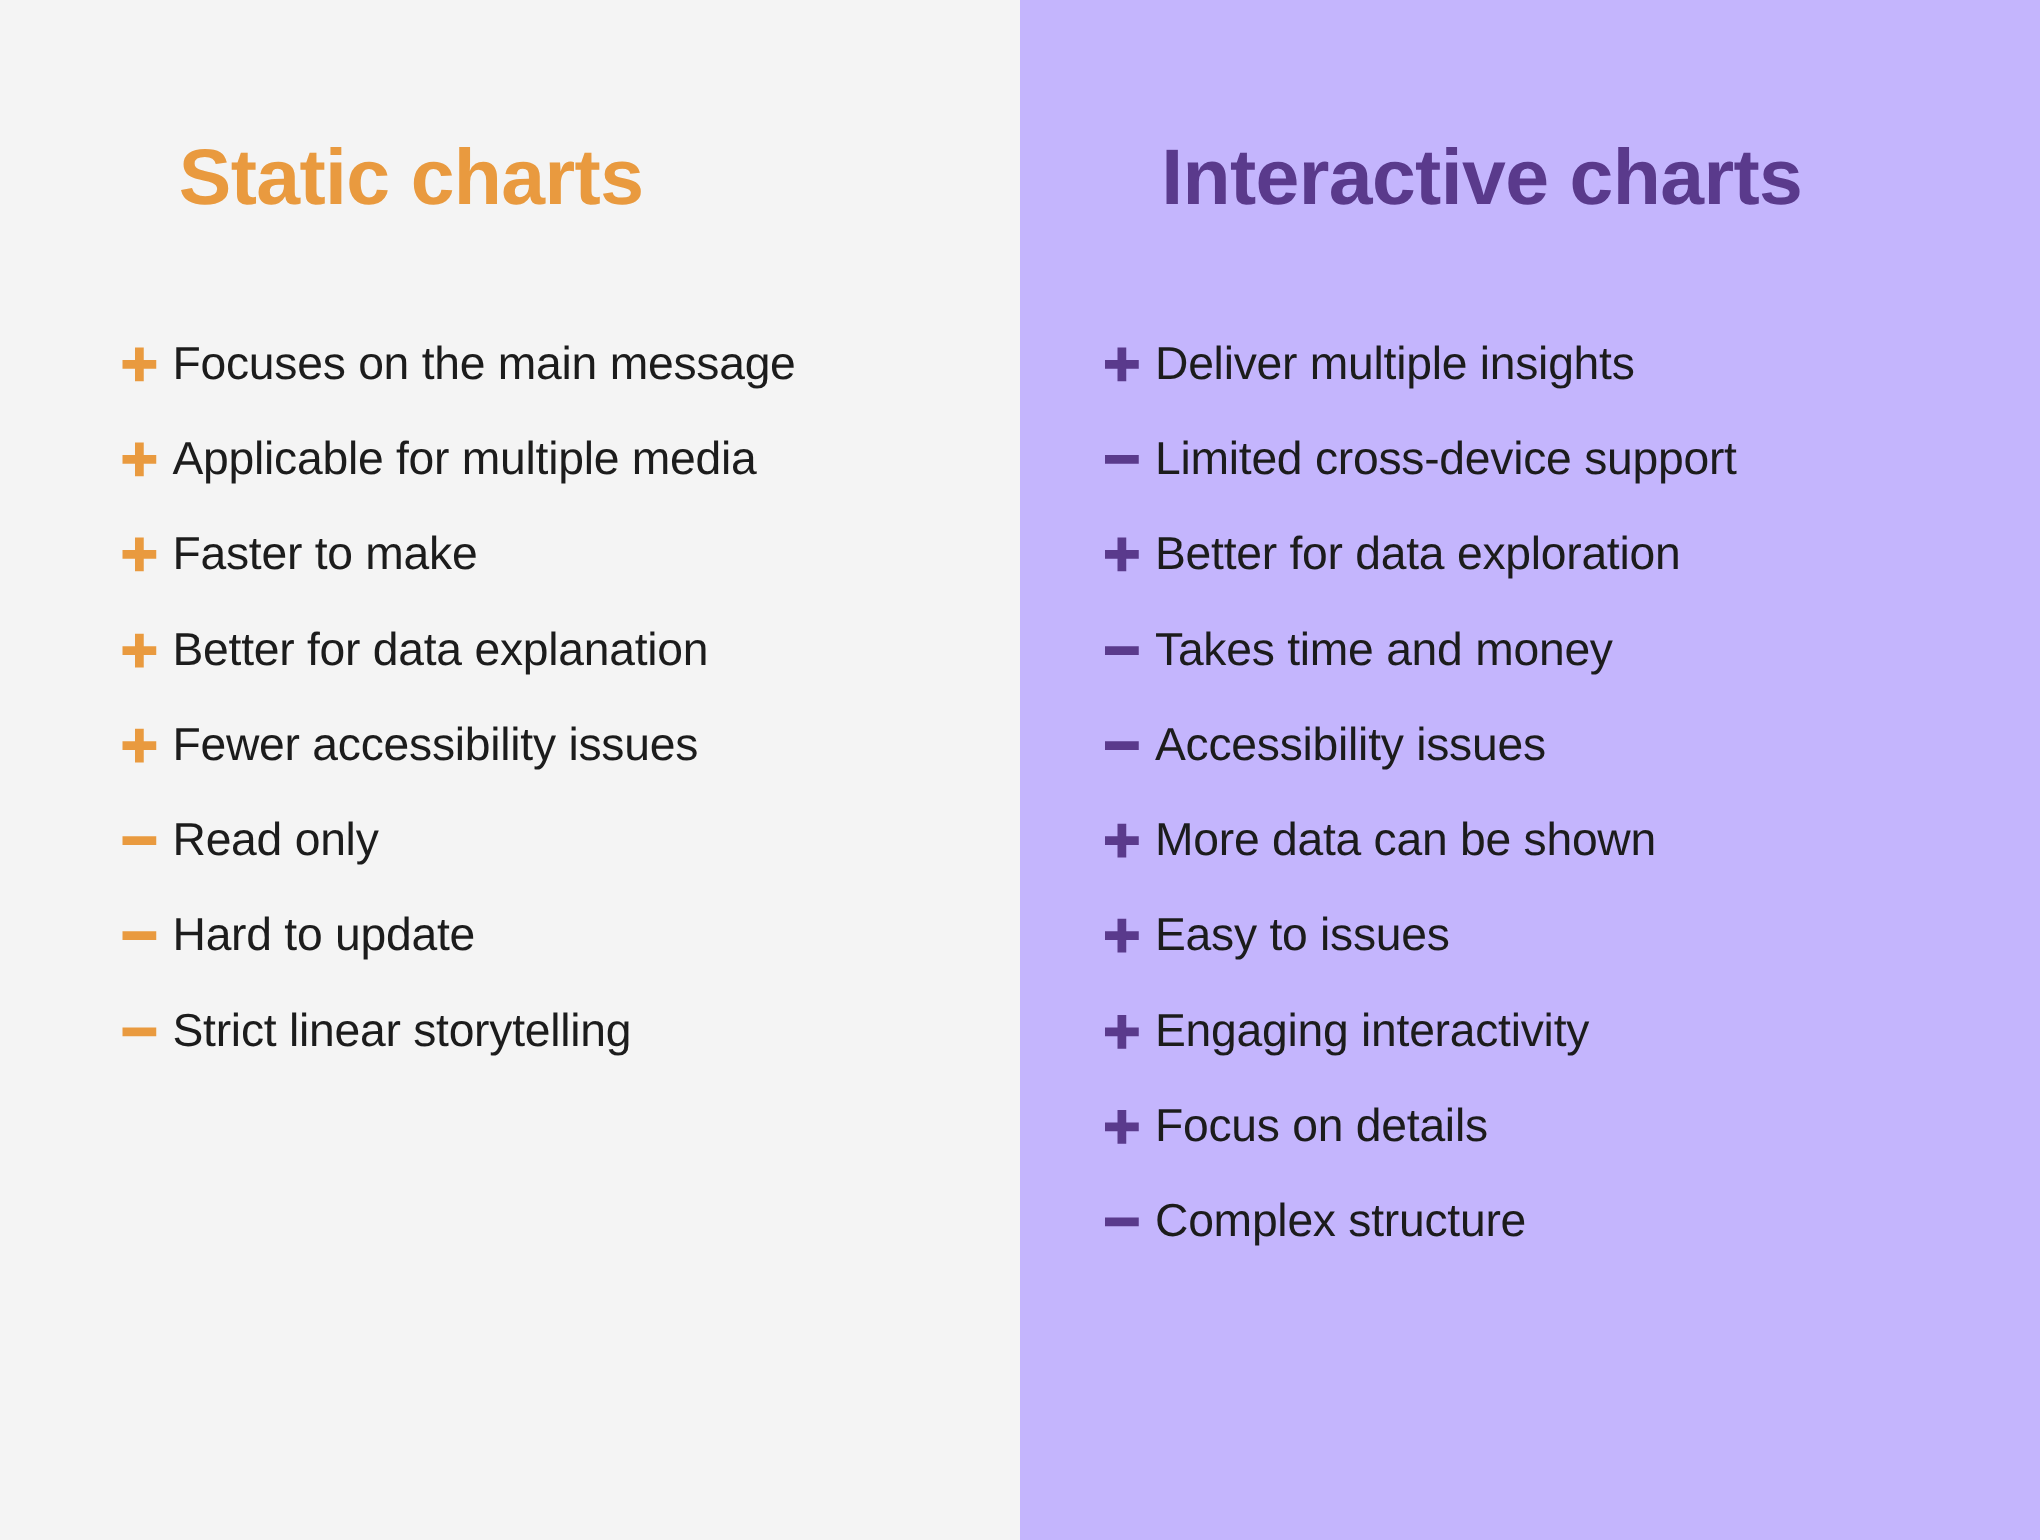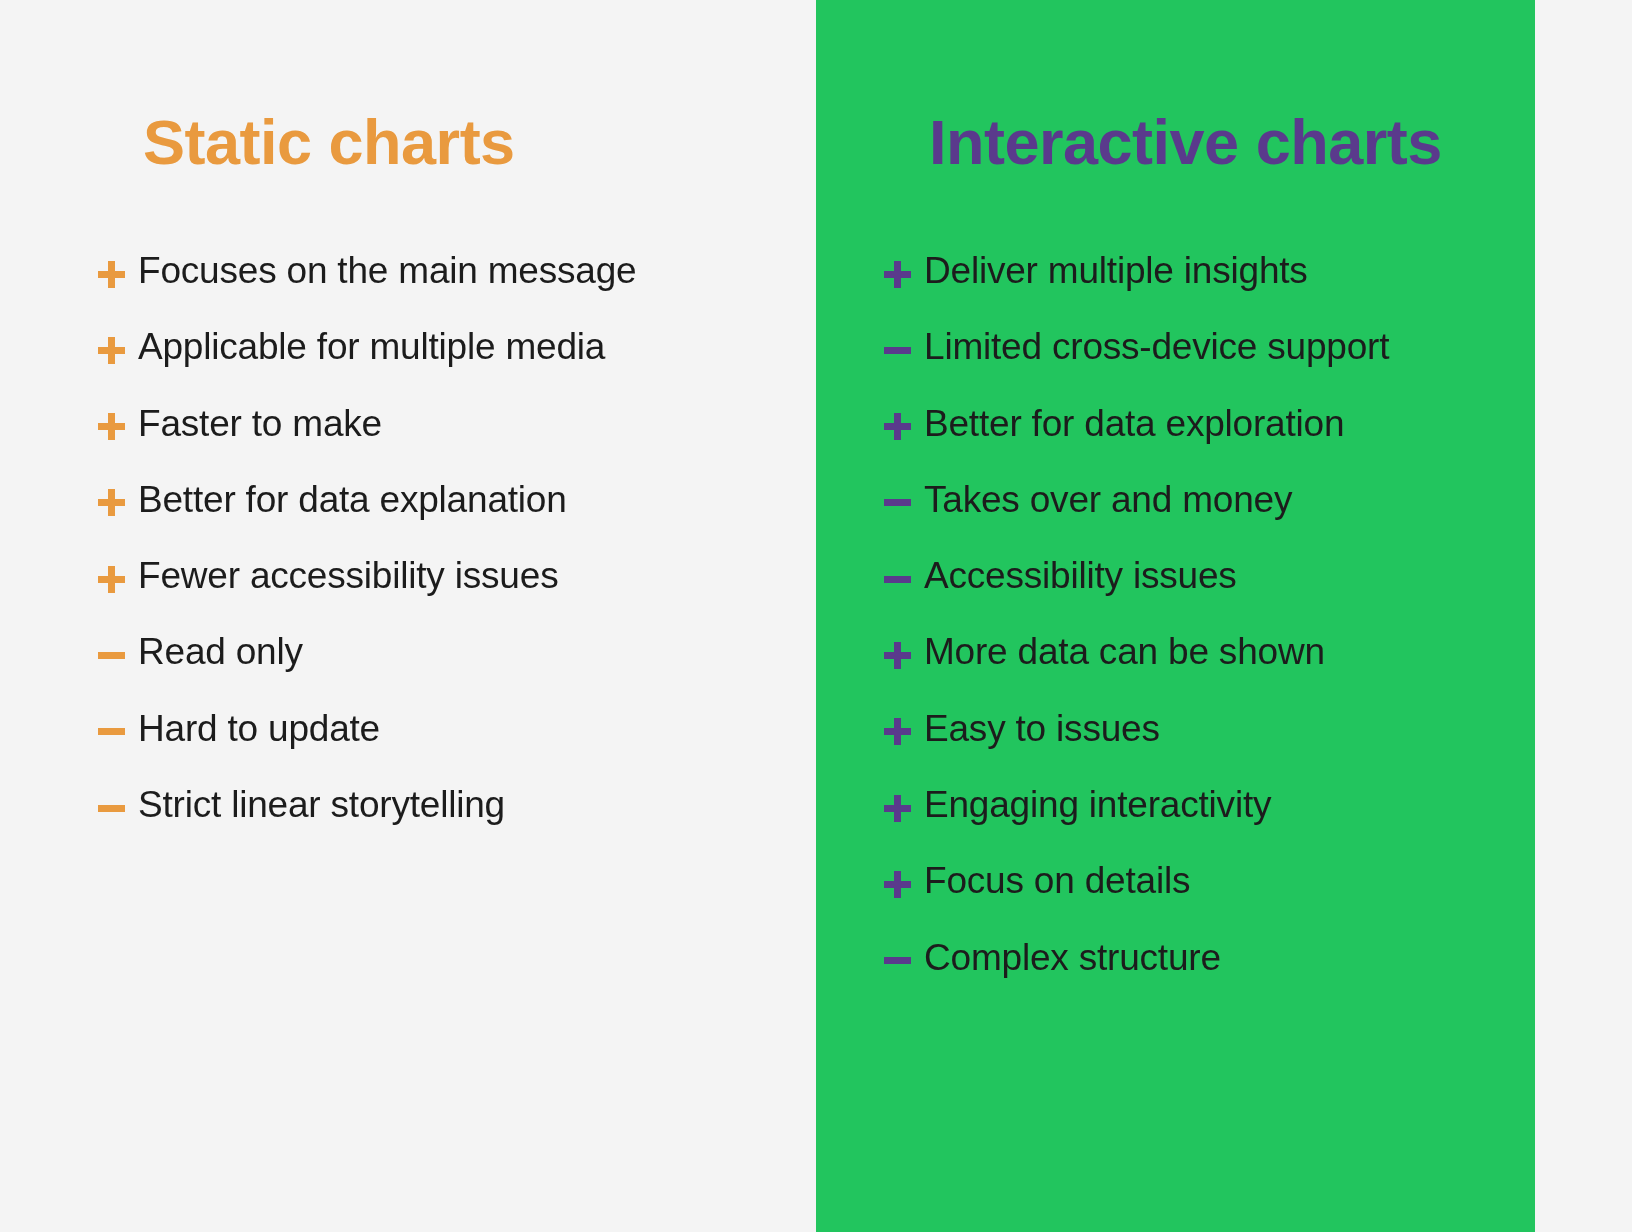--- a/index.html
+++ b/index.html
@@ -27,22 +27,22 @@
     height: 100%;
     box-sizing: border-box;
   }
 
   .panel-static {
     width: 816px;
     background: #f4f4f4;
   }
 
   .panel-interactive {
-    width: 719px;
-    background: #22c55e;
+    width: 816px;
+    background: #c4b5fd;
   }
 
   .panel-title {
     position: absolute;
     top: 111px;
     margin: 0;
     font-size: 63px;
     font-weight: bold;
     letter-spacing: -0.5px;
     line-height: 1;
@@ -71,20 +71,21 @@
   .panel-static .feature-list {
     left: 96px;
   }
 
   .panel-interactive .feature-list {
     left: 66px;
   }
 
   .feature-item {
     display: flex;
+    align-items: center;
     height: 76.3px;
     white-space: nowrap;
   }
 
   .marker {
     position: relative;
     width: 42px;
     flex: 0 0 42px;
     height: 42px;
   }
@@ -184,21 +185,21 @@
         <li class="feature-item">
           <span class="marker minus marker-interactive"></span>
           <span class="feature-text">Limited cross-device support</span>
         </li>
         <li class="feature-item">
           <span class="marker plus marker-interactive"></span>
           <span class="feature-text">Better for data exploration</span>
         </li>
         <li class="feature-item">
           <span class="marker minus marker-interactive"></span>
-          <span class="feature-text">Takes over and money</span>
+          <span class="feature-text">Takes time and money</span>
         </li>
         <li class="feature-item">
           <span class="marker minus marker-interactive"></span>
           <span class="feature-text">Accessibility issues</span>
         </li>
         <li class="feature-item">
           <span class="marker plus marker-interactive"></span>
           <span class="feature-text">More data can be shown</span>
         </li>
         <li class="feature-item">

